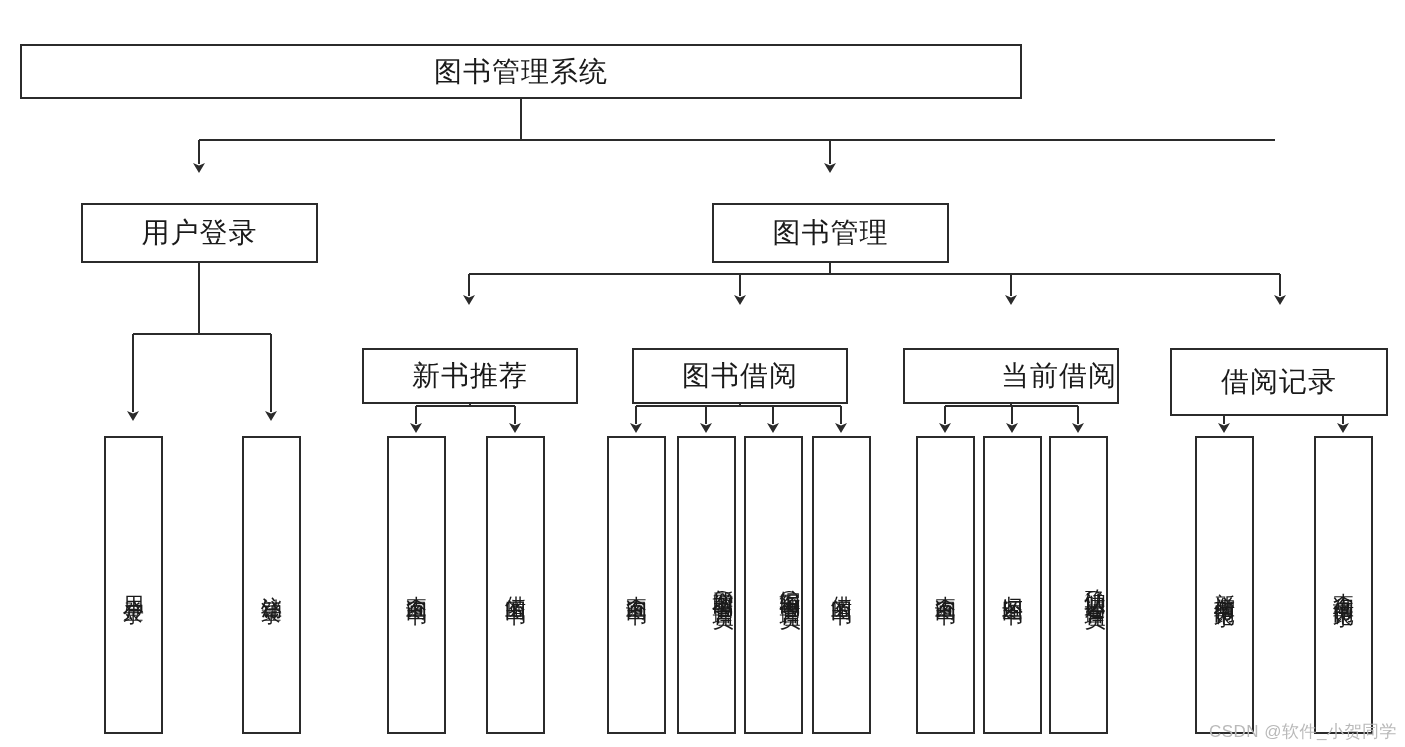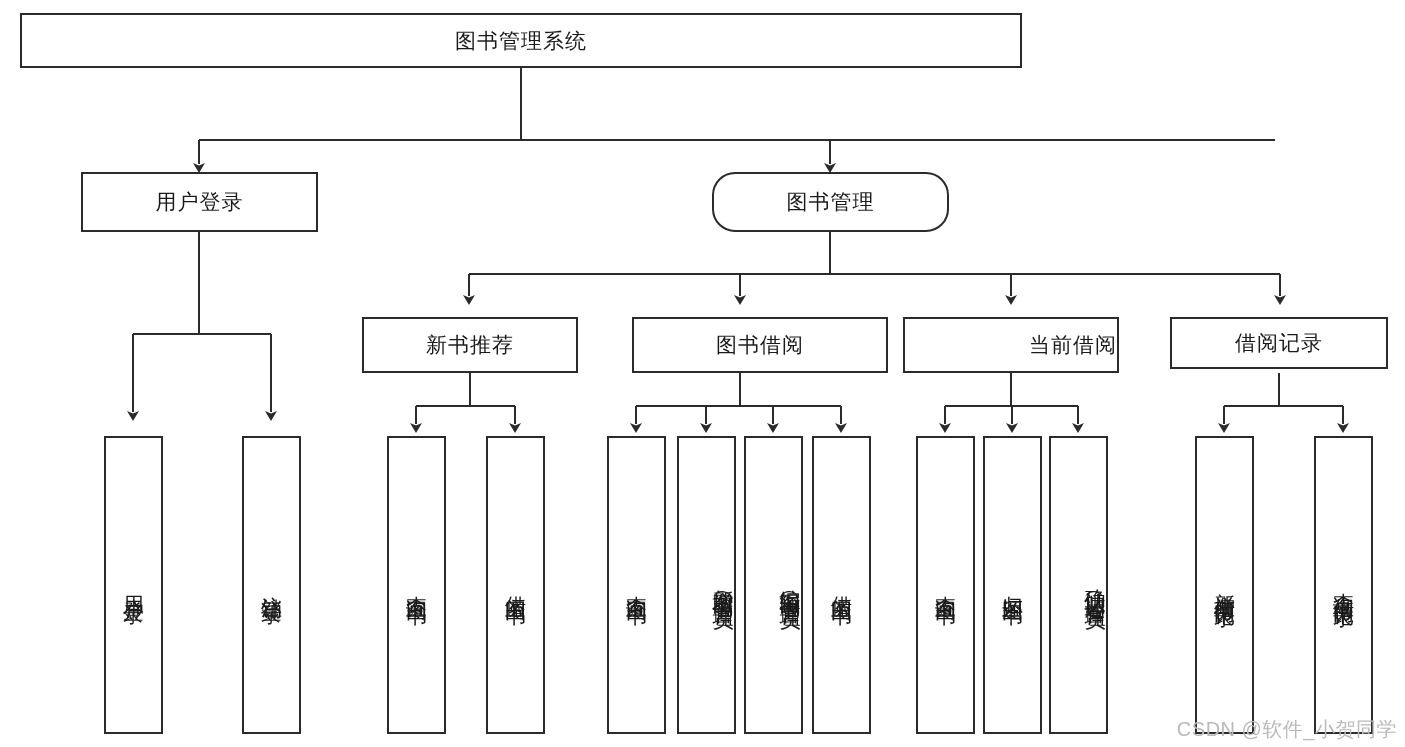--- a/index.html
+++ b/index.html
@@ -28,22 +28,23 @@
     position: absolute;
     box-sizing: border-box;
     border: 2.5px solid #2b2b2b;
     background: #ffffff;
     display: flex;
     align-items: center;
     justify-content: center;
     color: #1a1a1a;
   }
   .node.horiz {
-    font-size: 21px;
+    font-size: 28px;
     letter-spacing: 1px;
+    margin-top: 31px;
   }
   .node.vert {
     writing-mode: vertical-rl;
     text-orientation: upright;
     font-size: 21px;
     letter-spacing: 3px;
     line-height: 1.05;
     padding: 2px 0;
   }
   .node.vert.toppacked {
@@ -51,21 +52,21 @@
     padding-top: 2px;
   }
   .node-label {
     display: block;
     white-space: nowrap;
   }
   #watermark {
     position: absolute;
     right: 8px;
     bottom: 4px;
-    font-size: 20px;
+    font-size: 17px;
     color: #b9b9b9;
     letter-spacing: 0.5px;
     white-space: nowrap;
     pointer-events: none;
   }
 </style>
 </head>
 <body>
 
 <div id="canvas">
@@ -121,37 +122,37 @@
   </svg>
 
   <div class="node horiz" style="left:20px; top:13px; width:1002px; height:55px;">
     <span class="node-label">图书管理系统</span>
   </div>
 
   <div class="node horiz" style="left:81px; top:172px; width:237px; height:60px;">
     <span class="node-label">用户登录</span>
   </div>
 
-  <div class="node horiz" style="left:712px; top:172px; width:237px; height:60px;border-radius:23px;">
+  <div class="node horiz" style="left:712px; top:172px; width:237px; height:60px;">
     <span class="node-label">图书管理</span>
   </div>
 
   <div class="node horiz" style="left:362px; top:317px; width:216px; height:56px;text-align:center;">
     <span class="node-label">新书推荐</span>
   </div>
 
-  <div class="node horiz" style="left:632px; top:317px; width:256px; height:56px;">
+  <div class="node horiz" style="left:632px; top:317px; width:216px; height:56px;">
     <span class="node-label">图书借阅</span>
   </div>
 
   <div class="node horiz" style="left:903px; top:317px; width:216px; height:56px;justify-content:flex-end;">
     <span class="node-label">当前借阅</span>
   </div>
 
-  <div class="node horiz" style="left:1170px; top:317px; width:218px; height:52px;">
+  <div class="node horiz" style="left:1170px; top:317px; width:218px; height:68px;">
     <span class="node-label">借阅记录</span>
   </div>
 
   <div class="node vert" style="left:104px; top:436px; width:59px; height:298px;">
     <span class="node-label">用户登录</span>
   </div>
 
   <div class="node vert" style="left:242px; top:436px; width:59px; height:298px;">
     <span class="node-label">注销登录</span>
   </div>

